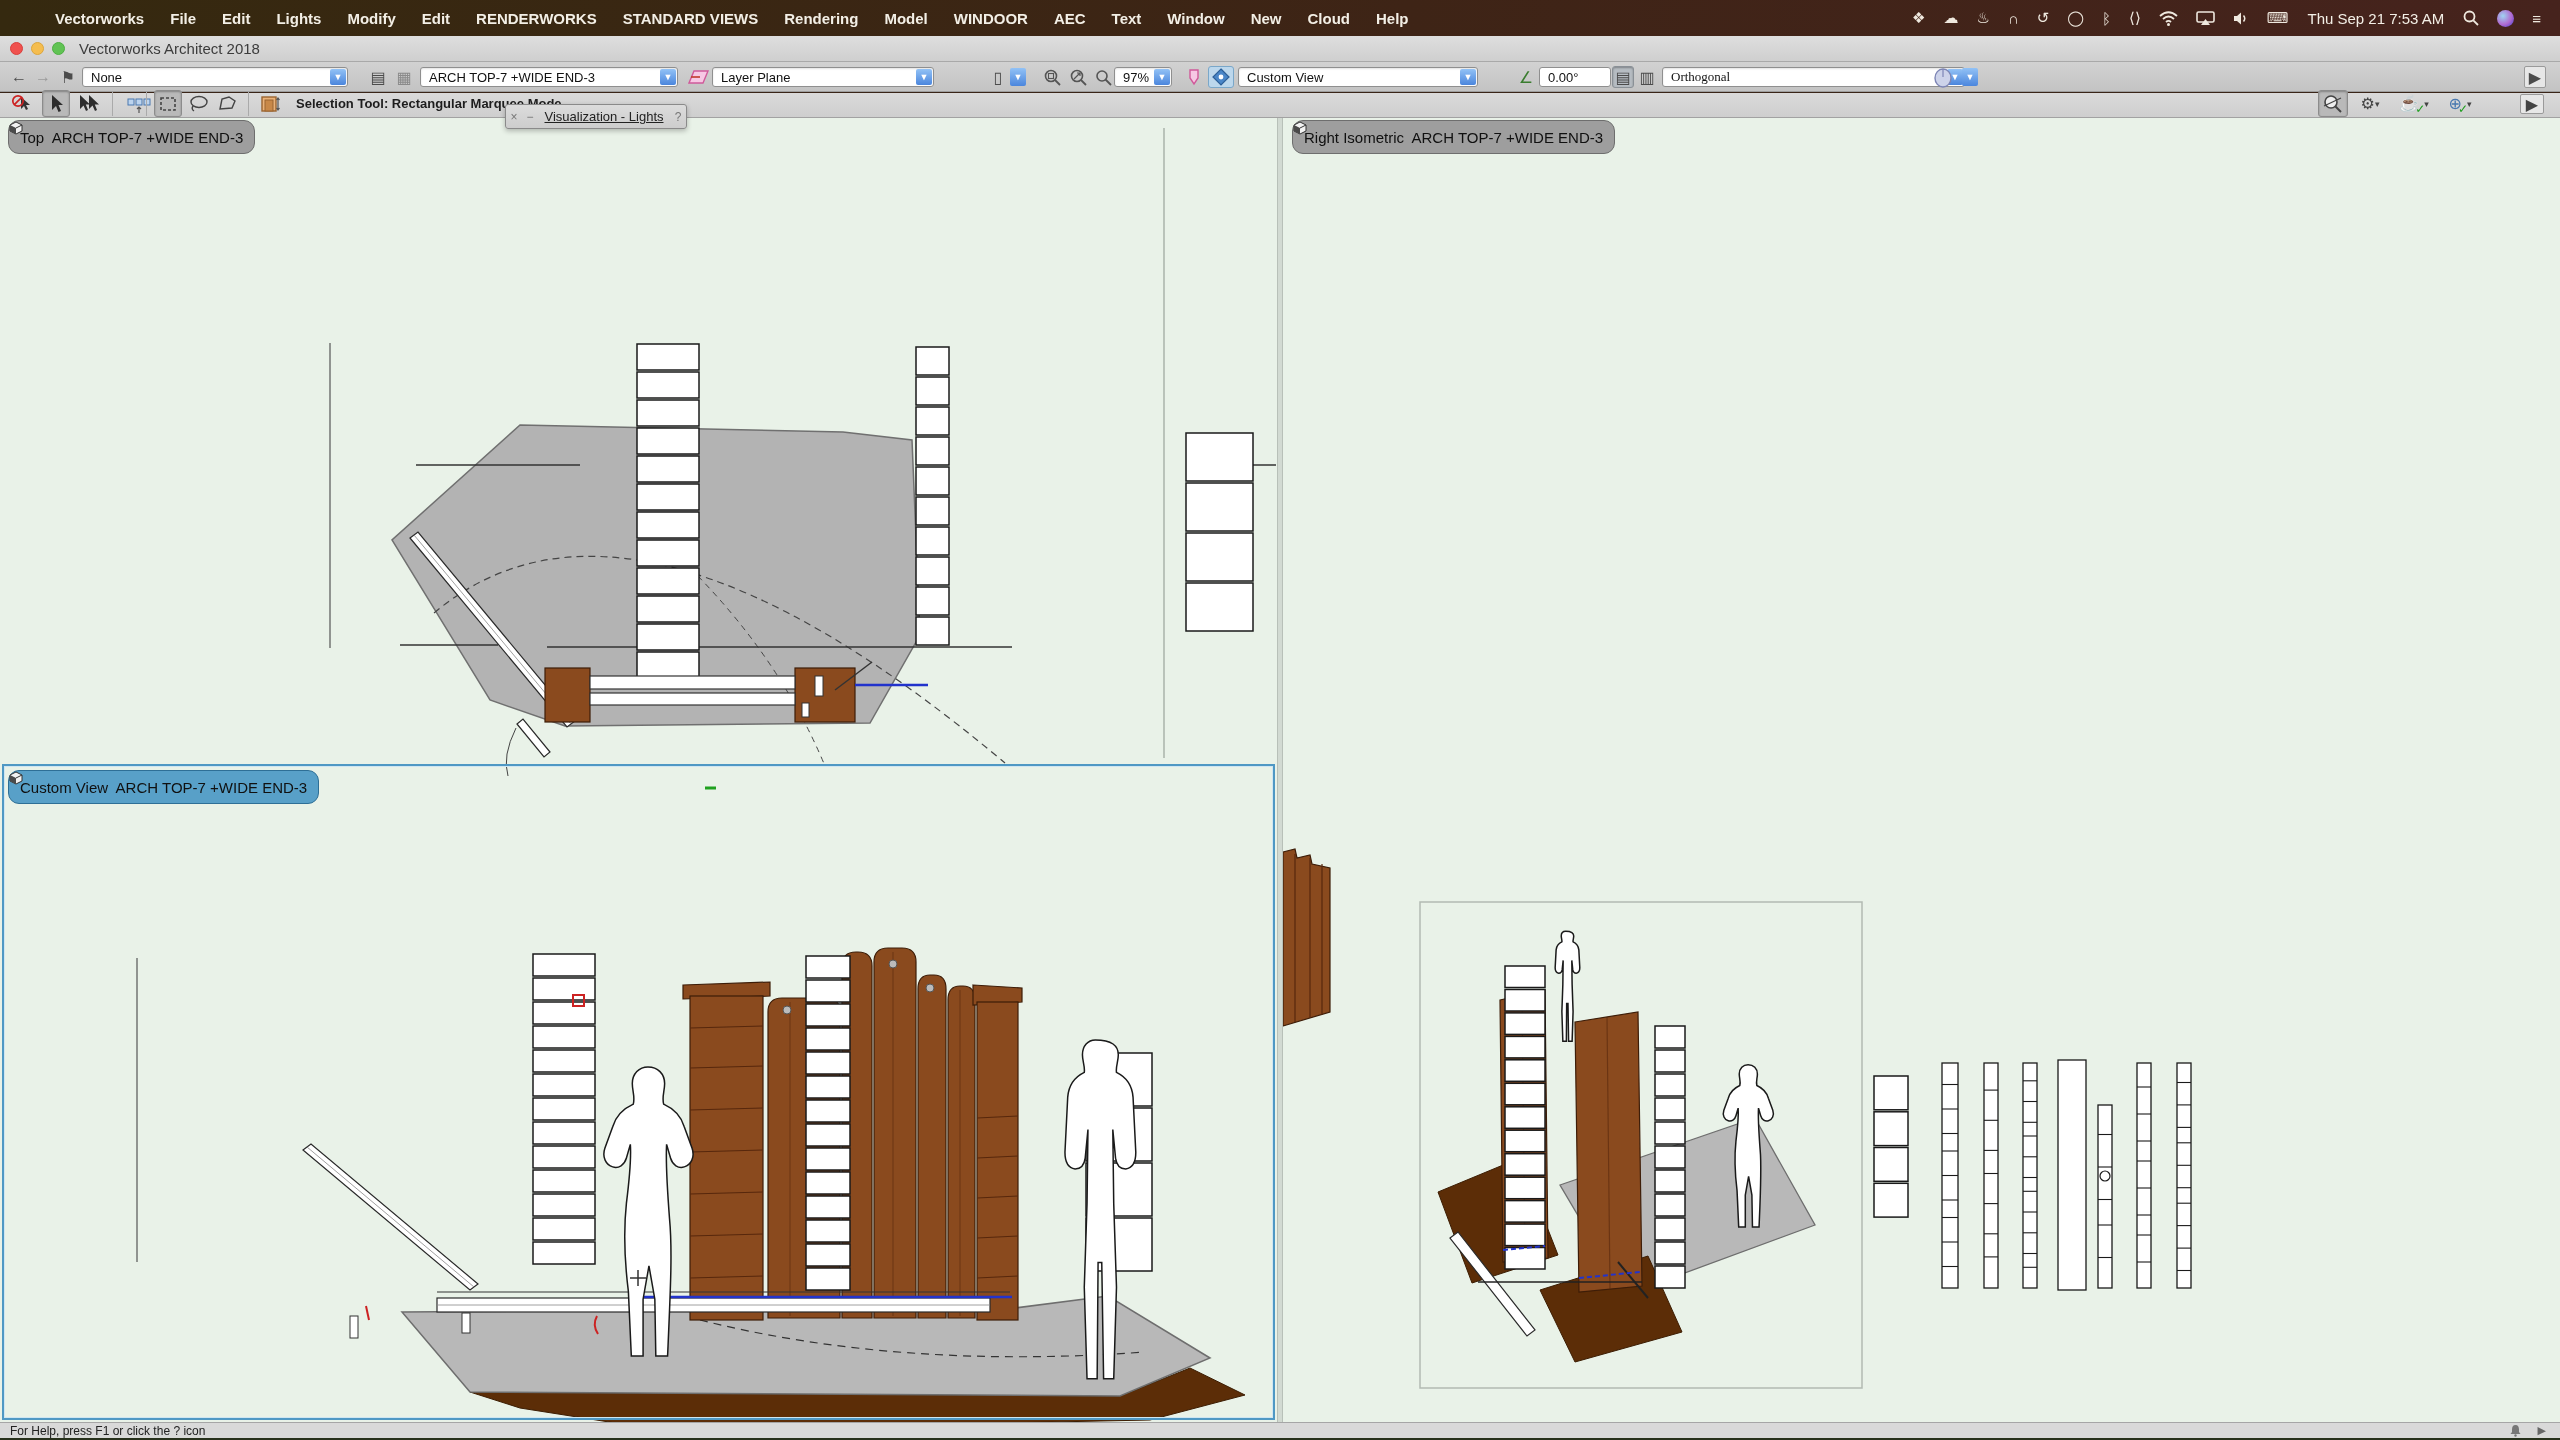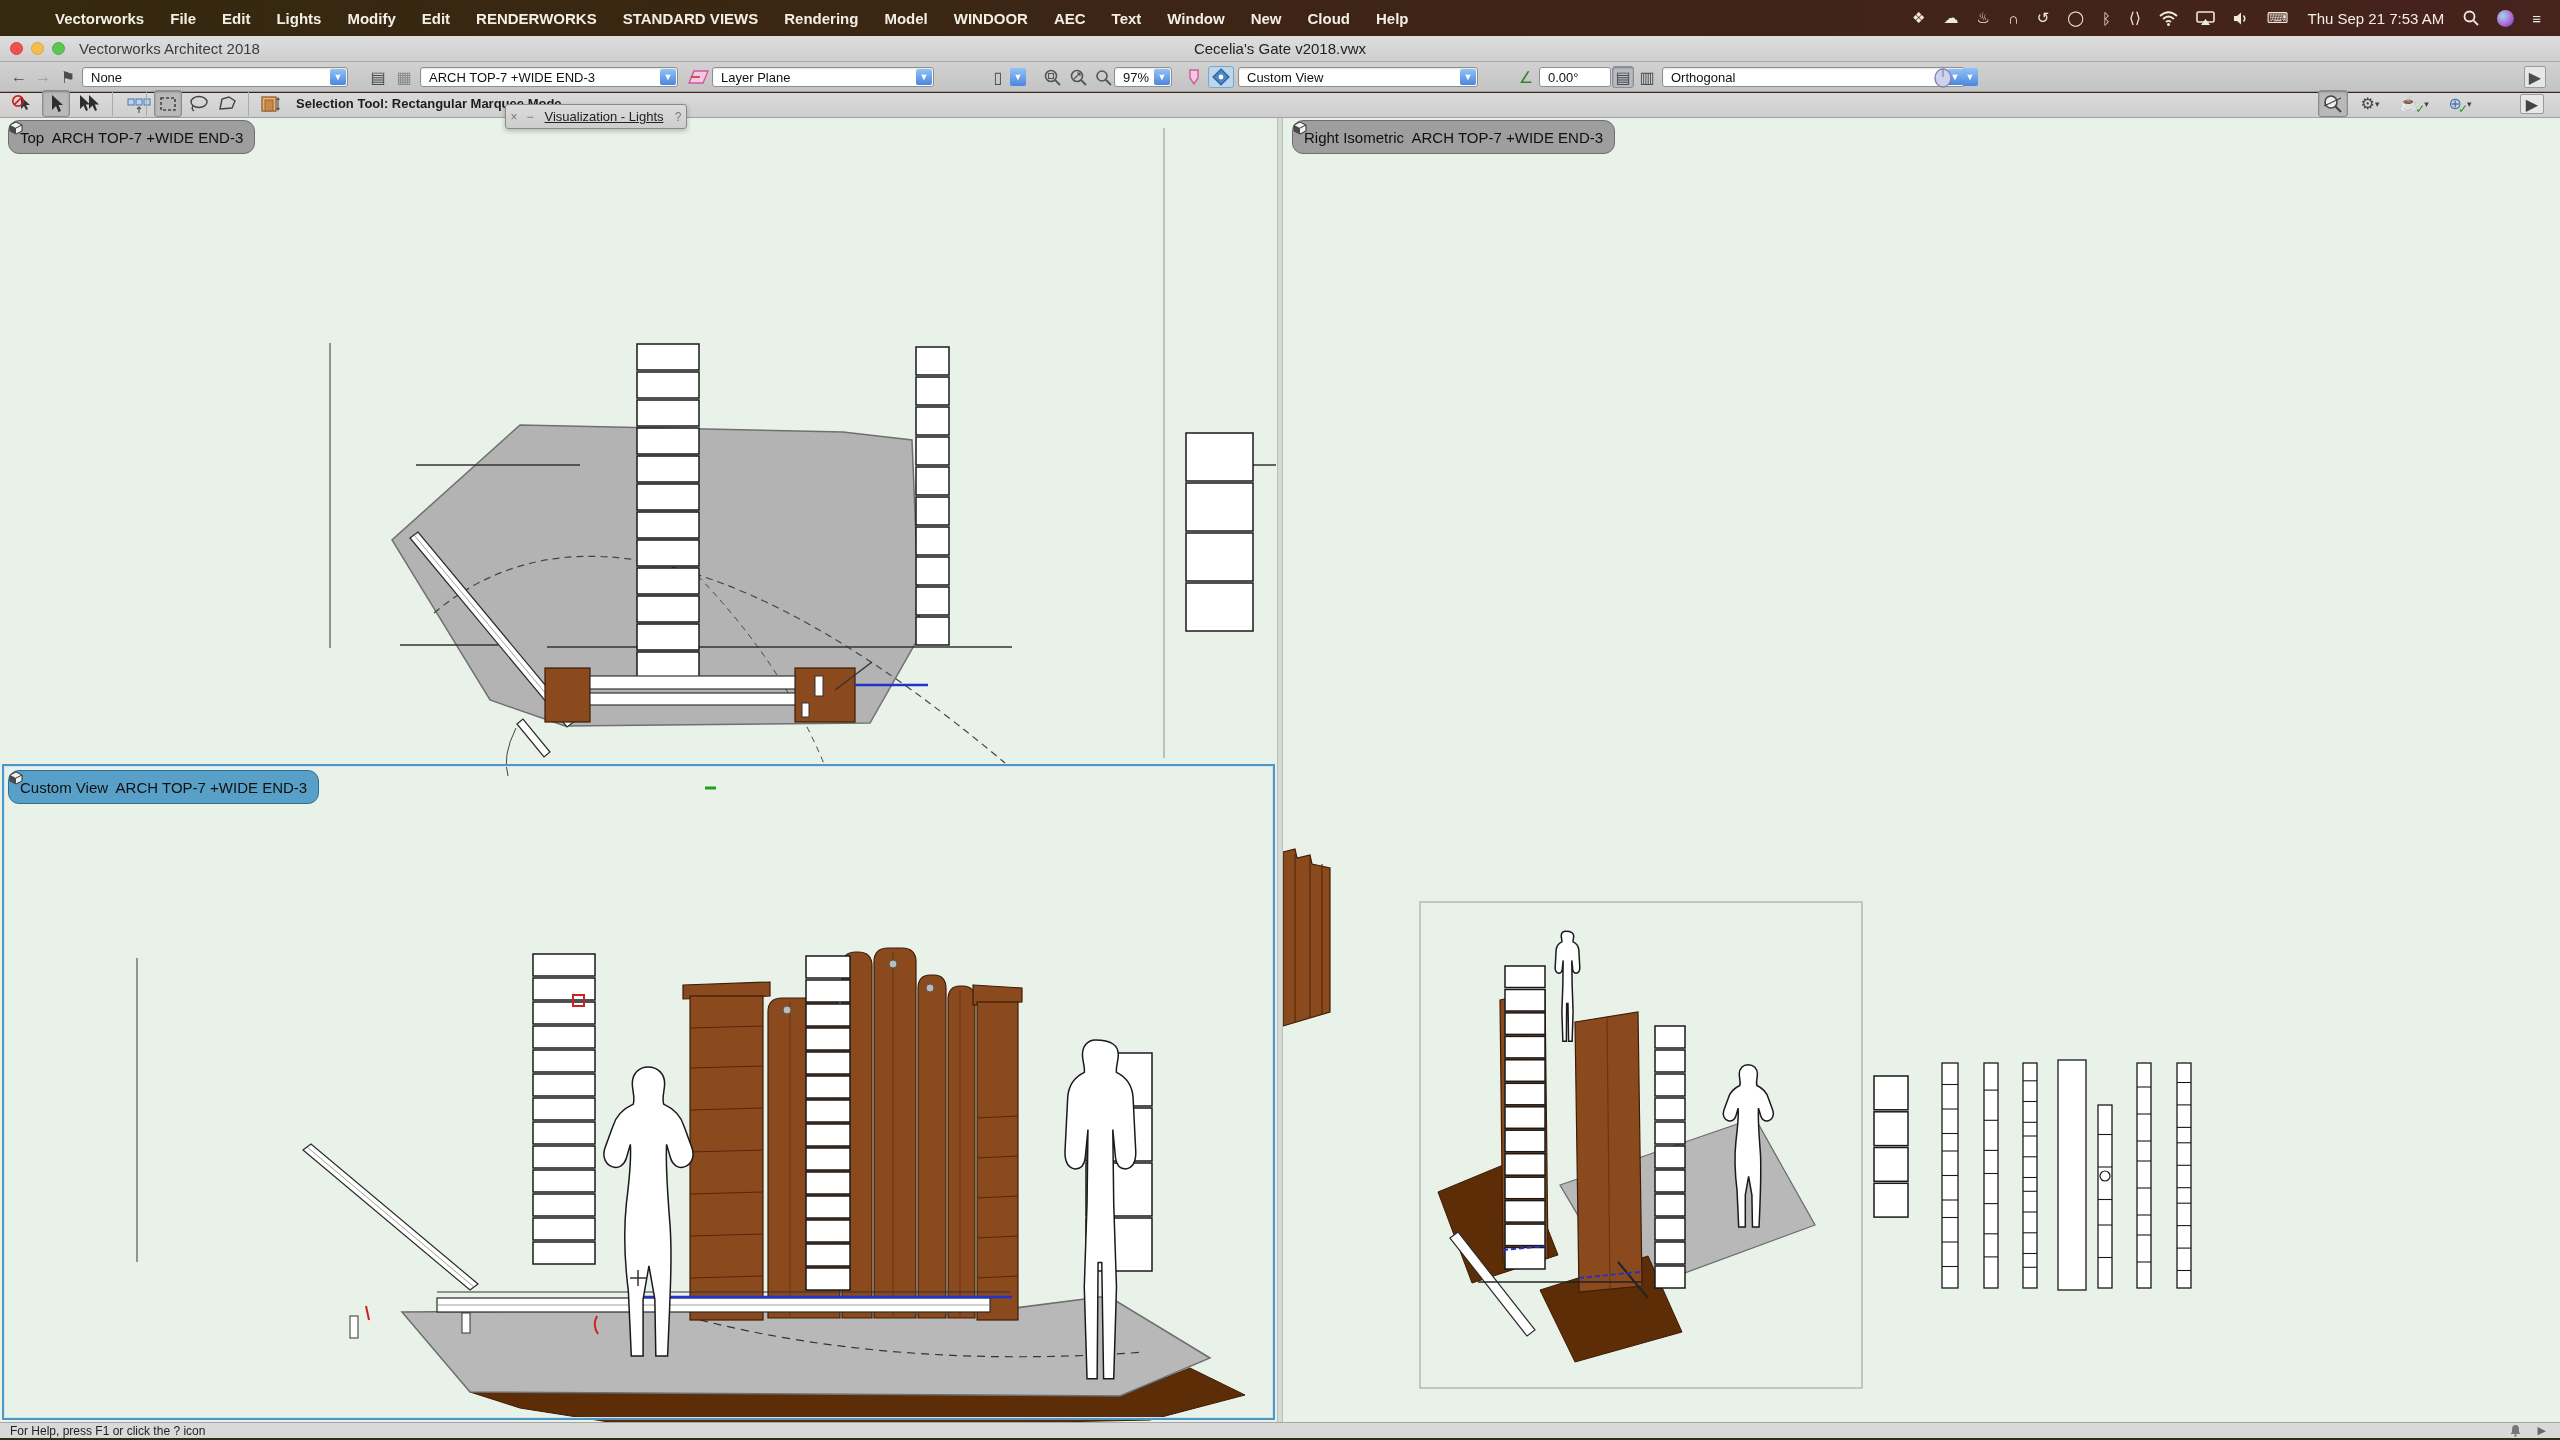--- a/index.html
+++ b/index.html
@@ -156,21 +156,20 @@
     </div>
   </div>
 
   <div class="titlebar">
     <div class="lights">
       <span class="tl red"></span>
       <span class="tl yel"></span>
       <span class="tl grn"></span>
     </div>
     <span>Vectorworks Architect 2018</span>
-    <span class="doc-title">Cecelia's Gate v2018.vwx</span>
   </div>
 
   <div class="viewbar">
     <span class="ibtn" style="left:8px;width:22px;">←</span>
     <span class="ibtn" style="left:32px;width:22px;color:#9a9a9a;">→</span>
     <span class="ibtn" style="left:56px;width:24px;">⚑</span>
     <div class="sel" style="left:82px;width:266px;">
       <span>None</span>
       <span class="dd">▼</span>
     </div>
@@ -230,21 +229,21 @@
     <div class="sel" style="left:1238px;width:240px;">
       <span>Custom View</span>
       <span class="dd">▼</span>
     </div>
     <span class="ibtn" style="left:1514px;width:24px;color:#3a7d2f;">∠</span>
     <div class="fld" style="left:1539px;width:72px;">
       <span>0.00°</span>
     </div>
     <span class="ibtn pressed" style="left:1612px;width:22px;">▤</span>
     <span class="ibtn" style="left:1636px;width:22px;">▥</span>
-    <div class="sel" style="left:1662px;width:303px;">
+    <div class="sel" style="left:1662px;width:303px;font-family:Liberation Serif, serif;">
       <span>Orthogonal</span>
       <span class="dd">▼</span>
     </div>
     <span class="ibtn" style="left:1926px;width:34px;">
       <svg width="24" height="22" viewBox="0 0 24 22">
           <ellipse cx="12" cy="12" rx="8" ry="9" fill="#cdd3ea" stroke="#7d85b5" stroke-width="1.4"></ellipse>
           <line x1="12" y1="3" x2="12" y2="11" stroke="#7d85b5" stroke-width="1.2"></line>
         </svg>
     </span>
     <span class="ddmini" style="left:1962px;">▼</span>

